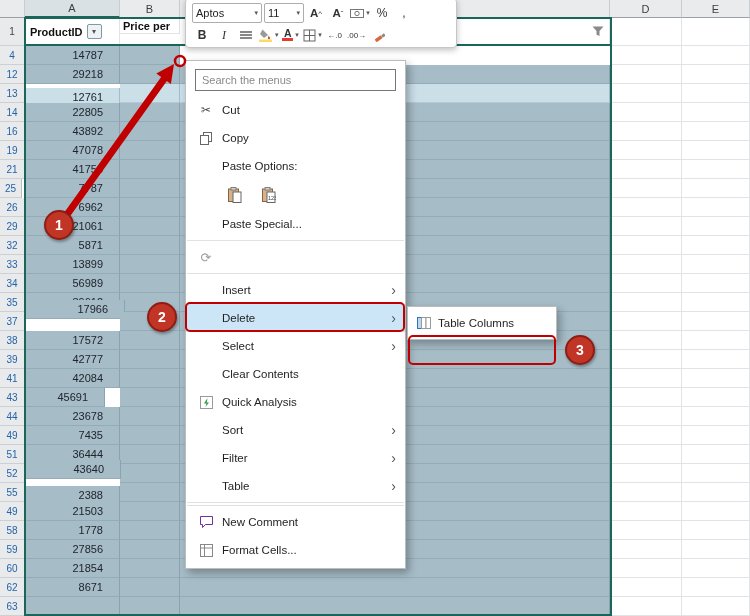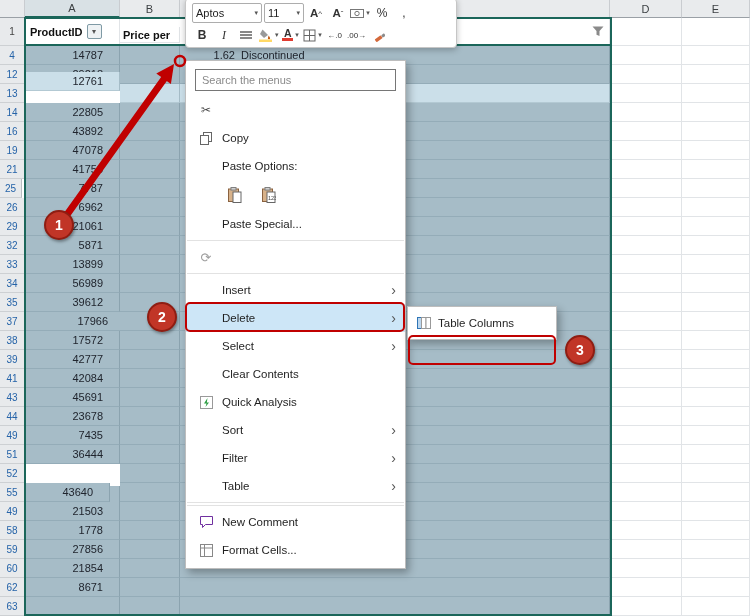--- a/index.html
+++ b/index.html
@@ -73,49 +73,45 @@
       <div class="abs ch selcol" style="left: 25px; top: 0px; width: 95px; height: 18px;">A</div>
       <div class="abs ch" style="left: 120px; top: 0px; width: 60px; height: 18px;">B</div>
       <div class="abs ch" style="left: 180px; top: 0px; width: 430px; height: 18px;">C</div>
       <div class="abs ch" style="left: 610px; top: 0px; width: 72px; height: 18px;">D</div>
       <div class="abs ch" style="left: 682px; top: 0px; width: 68px; height: 18px;">E</div>
       <div class="abs rh" style="left: 0px; top: 18px; width: 25px; height: 28px; color: rgb(68, 68, 68);">1</div>
       <div class="abs cell white" style="left: 25px; top: 18px; width: 95px; height: 28px; padding-left: 5px;">
         <div class="hdrtxt">ProductID</div>
         <div class="filterbtn">▾</div>
       </div>
-      <div class="abs cell white" style="left: 120px; top: 18px; width: 60px; height: 16px; padding-left: 3px; overflow: visible; margin-top: 9px;">
+      <div class="abs cell white" style="left: 120px; top: 18px; width: 60px; height: 16px; padding-left: 3px; overflow: visible;">
         <div class="hdrtxt" style="white-space: nowrap;">Price per</div>
       </div>
       <div class="abs cell white" style="left: 180px; top: 18px; width: 430px; height: 28px; justify-content: flex-end; padding-right: 5px;">
         <div style="display: flex; align-items: center;">
           <svg width="12" height="11">
             <path d="M0.5 0.5h11L7.5 5v5l-3-1.2V5z" fill="#8a8a8a"></path>
           </svg>
         </div>
       </div>
       <div class="abs cell white" style="left: 610px; top: 18px; width: 72px; height: 28px;"></div>
       <div class="abs cell white" style="left: 682px; top: 18px; width: 68px; height: 28px;"></div>
       <div class="abs rh" style="left: 0px; top: 46px; width: 25px; height: 19px; color: rgb(37, 99, 168);">4</div>
       <div class="abs cell numcell sel" style="left: 25px; top: 46px; width: 95px; height: 19px;">14787</div>
       <div class="abs cell sel" style="left: 120px; top: 46px; width: 60px; height: 19px;"></div>
-      <div class="abs cell sel" style="left: 180px; top: 46px; width: 430px; height: 19px;">
-        <div style="width: 55px; text-align: right; font-size: 11px;">1.62</div>
-        <div style="margin-left: 6px; font-size: 11px;">Discontinued</div>
-      </div>
       <div class="abs cell white" style="left: 610px; top: 46px; width: 72px; height: 19px;"></div>
       <div class="abs cell white" style="left: 682px; top: 46px; width: 68px; height: 19px;"></div>
       <div class="abs rh" style="left: 0px; top: 65px; width: 25px; height: 19px; color: rgb(37, 99, 168);">12</div>
       <div class="abs cell numcell sel" style="left: 25px; top: 65px; width: 95px; height: 19px;">29218</div>
       <div class="abs cell sel" style="left: 120px; top: 65px; width: 60px; height: 19px;"></div>
       <div class="abs cell sel" style="left: 180px; top: 65px; width: 430px; height: 19px;"></div>
       <div class="abs cell white" style="left: 610px; top: 65px; width: 72px; height: 19px;"></div>
       <div class="abs cell white" style="left: 682px; top: 65px; width: 68px; height: 19px;"></div>
       <div class="abs rh" style="left: 0px; top: 84px; width: 25px; height: 19px; color: rgb(37, 99, 168);">13</div>
-      <div class="abs cell numcell sel act" style="left: 25px; top: 72px; width: 95px; height: 19px; padding-left: 44px;">12761</div>
+      <div class="abs cell numcell sel act" style="left: 25px; top: 88px; width: 95px; height: 19px; padding-left: 44px;">12761</div>
       <div class="abs cell sel act" style="left: 120px; top: 84px; width: 60px; height: 19px;"></div>
       <div class="abs cell sel act" style="left: 180px; top: 84px; width: 430px; height: 19px;"></div>
       <div class="abs cell white" style="left: 610px; top: 84px; width: 72px; height: 19px;"></div>
       <div class="abs cell white" style="left: 682px; top: 84px; width: 68px; height: 19px;"></div>
       <div class="abs rh" style="left: 0px; top: 103px; width: 25px; height: 19px; color: rgb(37, 99, 168);">14</div>
       <div class="abs cell numcell sel" style="left: 25px; top: 103px; width: 95px; height: 19px;">22805</div>
       <div class="abs cell sel" style="left: 120px; top: 103px; width: 60px; height: 19px;"></div>
       <div class="abs cell sel" style="left: 180px; top: 103px; width: 430px; height: 19px;"></div>
       <div class="abs cell white" style="left: 610px; top: 103px; width: 72px; height: 19px;"></div>
       <div class="abs cell white" style="left: 682px; top: 103px; width: 68px; height: 19px;"></div>
@@ -173,21 +169,21 @@
       <div class="abs cell sel" style="left: 180px; top: 274px; width: 430px; height: 19px;"></div>
       <div class="abs cell white" style="left: 610px; top: 274px; width: 72px; height: 19px;"></div>
       <div class="abs cell white" style="left: 682px; top: 274px; width: 68px; height: 19px;"></div>
       <div class="abs rh" style="left: 0px; top: 293px; width: 25px; height: 19px; color: rgb(37, 99, 168);">35</div>
       <div class="abs cell numcell sel" style="left: 25px; top: 293px; width: 95px; height: 19px;">39612</div>
       <div class="abs cell sel" style="left: 120px; top: 293px; width: 60px; height: 19px;"></div>
       <div class="abs cell sel" style="left: 180px; top: 293px; width: 430px; height: 19px;"></div>
       <div class="abs cell white" style="left: 610px; top: 293px; width: 72px; height: 19px;"></div>
       <div class="abs cell white" style="left: 682px; top: 293px; width: 68px; height: 19px;"></div>
       <div class="abs rh" style="left: 0px; top: 312px; width: 25px; height: 19px; color: rgb(37, 99, 168);">37</div>
-      <div class="abs cell numcell sel" style="left: 25px; top: 312px; width: 100px; height: 19px;">17966</div>
+      <div class="abs cell numcell sel" style="left: 25px; top: 300px; width: 100px; height: 19px;">17966</div>
       <div class="abs cell sel" style="left: 120px; top: 312px; width: 60px; height: 19px;"></div>
       <div class="abs cell sel" style="left: 180px; top: 312px; width: 430px; height: 19px;"></div>
       <div class="abs cell white" style="left: 610px; top: 312px; width: 72px; height: 19px;"></div>
       <div class="abs cell white" style="left: 682px; top: 312px; width: 68px; height: 19px;"></div>
       <div class="abs rh" style="left: 0px; top: 331px; width: 25px; height: 19px; color: rgb(37, 99, 168);">38</div>
       <div class="abs cell numcell sel" style="left: 25px; top: 331px; width: 95px; height: 19px;">17572</div>
       <div class="abs cell sel" style="left: 120px; top: 331px; width: 60px; height: 19px;"></div>
       <div class="abs cell sel" style="left: 180px; top: 331px; width: 430px; height: 19px;"></div>
       <div class="abs cell white" style="left: 610px; top: 331px; width: 72px; height: 19px;"></div>
       <div class="abs cell white" style="left: 682px; top: 331px; width: 68px; height: 19px;"></div>
@@ -197,21 +193,21 @@
       <div class="abs cell sel" style="left: 180px; top: 350px; width: 430px; height: 19px;"></div>
       <div class="abs cell white" style="left: 610px; top: 350px; width: 72px; height: 19px;"></div>
       <div class="abs cell white" style="left: 682px; top: 350px; width: 68px; height: 19px;"></div>
       <div class="abs rh" style="left: 0px; top: 369px; width: 25px; height: 19px; color: rgb(37, 99, 168);">41</div>
       <div class="abs cell numcell sel" style="left: 25px; top: 369px; width: 95px; height: 19px;">42084</div>
       <div class="abs cell sel" style="left: 120px; top: 369px; width: 60px; height: 19px;"></div>
       <div class="abs cell sel" style="left: 180px; top: 369px; width: 430px; height: 19px;"></div>
       <div class="abs cell white" style="left: 610px; top: 369px; width: 72px; height: 19px;"></div>
       <div class="abs cell white" style="left: 682px; top: 369px; width: 68px; height: 19px;"></div>
       <div class="abs rh" style="left: 0px; top: 388px; width: 25px; height: 19px; color: rgb(37, 99, 168);">43</div>
-      <div class="abs cell numcell sel" style="left: 25px; top: 388px; width: 95px; height: 19px;">45691</div>
+      <div class="abs cell numcell sel" style="left: 25px; top: 388px; width: 80px; height: 19px;">45691</div>
       <div class="abs cell sel" style="left: 120px; top: 388px; width: 60px; height: 19px;"></div>
       <div class="abs cell sel" style="left: 180px; top: 388px; width: 430px; height: 19px;"></div>
       <div class="abs cell white" style="left: 610px; top: 388px; width: 72px; height: 19px;"></div>
       <div class="abs cell white" style="left: 682px; top: 388px; width: 68px; height: 19px;"></div>
       <div class="abs rh" style="left: 0px; top: 407px; width: 25px; height: 19px; color: rgb(37, 99, 168);">44</div>
       <div class="abs cell numcell sel" style="left: 25px; top: 407px; width: 95px; height: 19px;">23678</div>
       <div class="abs cell sel" style="left: 120px; top: 407px; width: 60px; height: 19px;"></div>
       <div class="abs cell sel" style="left: 180px; top: 407px; width: 430px; height: 19px;"></div>
       <div class="abs cell white" style="left: 610px; top: 407px; width: 72px; height: 19px;"></div>
       <div class="abs cell white" style="left: 682px; top: 407px; width: 68px; height: 19px;"></div>
@@ -227,21 +223,21 @@
       <div class="abs cell sel" style="left: 180px; top: 445px; width: 430px; height: 19px;"></div>
       <div class="abs cell white" style="left: 610px; top: 445px; width: 72px; height: 19px;"></div>
       <div class="abs cell white" style="left: 682px; top: 445px; width: 68px; height: 19px;"></div>
       <div class="abs rh" style="left: 0px; top: 464px; width: 25px; height: 19px; color: rgb(37, 99, 168);">52</div>
       <div class="abs cell numcell sel" style="left: 25px; top: 464px; width: 95px; height: 19px; margin-top: 22px;">2388</div>
       <div class="abs cell sel" style="left: 120px; top: 464px; width: 60px; height: 19px;"></div>
       <div class="abs cell sel" style="left: 180px; top: 464px; width: 430px; height: 19px;"></div>
       <div class="abs cell white" style="left: 610px; top: 464px; width: 72px; height: 19px;"></div>
       <div class="abs cell white" style="left: 682px; top: 464px; width: 68px; height: 19px;"></div>
       <div class="abs rh" style="left: 0px; top: 483px; width: 25px; height: 19px; color: rgb(37, 99, 168);">55</div>
-      <div class="abs cell numcell sel" style="left: 25px; top: 483px; width: 85px; height: 19px; text-align: center;">43640</div>
+      <div class="abs cell numcell sel" style="left: 25px; top: 460px; width: 96px; height: 19px; text-align: center;">43640</div>
       <div class="abs cell sel" style="left: 120px; top: 483px; width: 60px; height: 19px;"></div>
       <div class="abs cell sel" style="left: 180px; top: 483px; width: 430px; height: 19px;"></div>
       <div class="abs cell white" style="left: 610px; top: 483px; width: 72px; height: 19px;"></div>
       <div class="abs cell white" style="left: 682px; top: 483px; width: 68px; height: 19px;"></div>
       <div class="abs rh" style="left: 0px; top: 502px; width: 25px; height: 19px; color: rgb(37, 99, 168);">49</div>
       <div class="abs cell numcell sel" style="left: 25px; top: 502px; width: 95px; height: 19px;">21503</div>
       <div class="abs cell sel" style="left: 120px; top: 502px; width: 60px; height: 19px;"></div>
       <div class="abs cell sel" style="left: 180px; top: 502px; width: 430px; height: 19px;"></div>
       <div class="abs cell white" style="left: 610px; top: 502px; width: 72px; height: 19px;"></div>
       <div class="abs cell white" style="left: 682px; top: 502px; width: 68px; height: 19px;"></div>
@@ -390,20 +386,21 @@
 
   <div class="abs ctxmenu" id="ctxmenu">
     <div class="searchwrap">
       <input type="text" placeholder="Search the menus" style="">
     </div>
     <div id="menuitems">
         <div class="mi">
           <div class="ic">
             <span style="font-size:12px;color:#444">✂</span>
           </div>
+          <div class="lbl">Cut</div>
         </div>
         <div class="mi">
           <div class="ic">
             <svg width="12" height="13">
               <rect x="3.5" y="0.5" width="8" height="9" fill="#fff" stroke="#666"></rect>
               <rect x="0.5" y="3.5" width="8" height="9" fill="#fff" stroke="#666"></rect>
             </svg>
           </div>
           <div class="lbl">Copy</div>
         </div>

